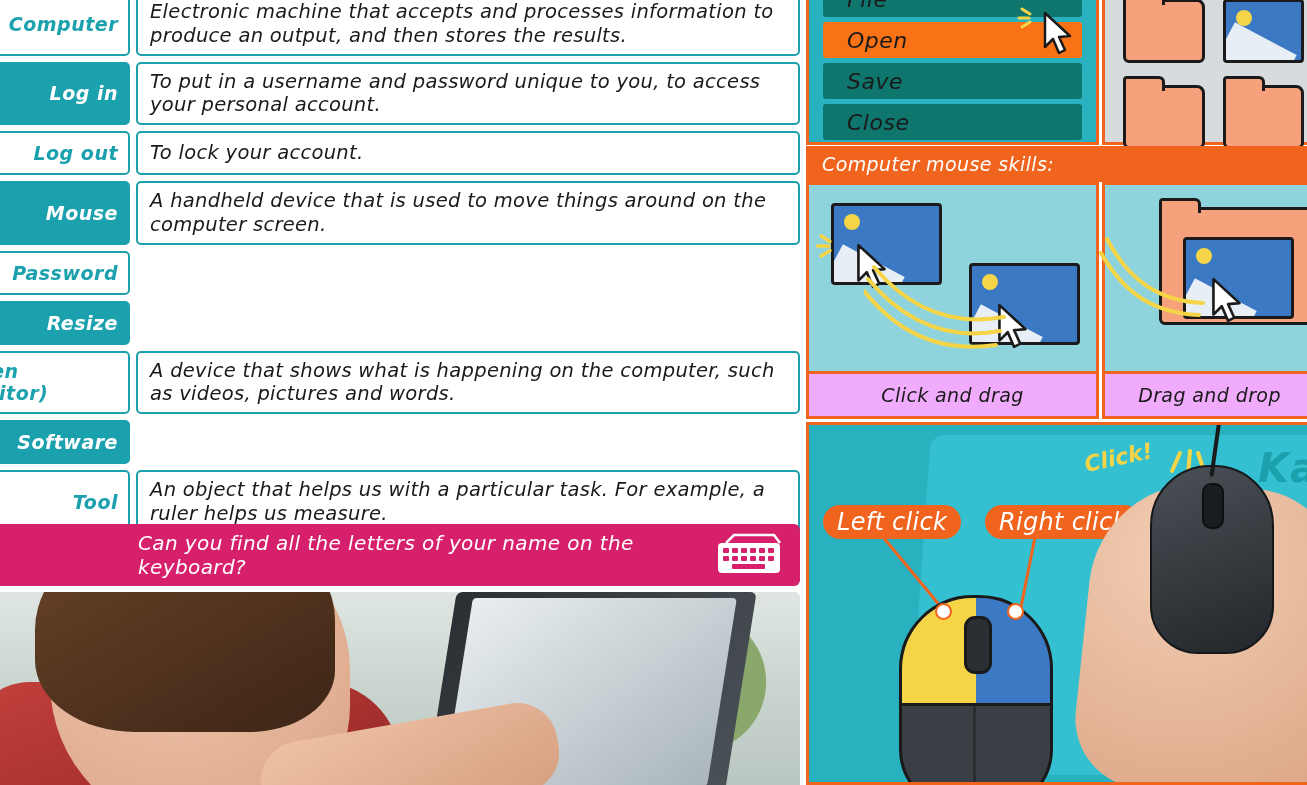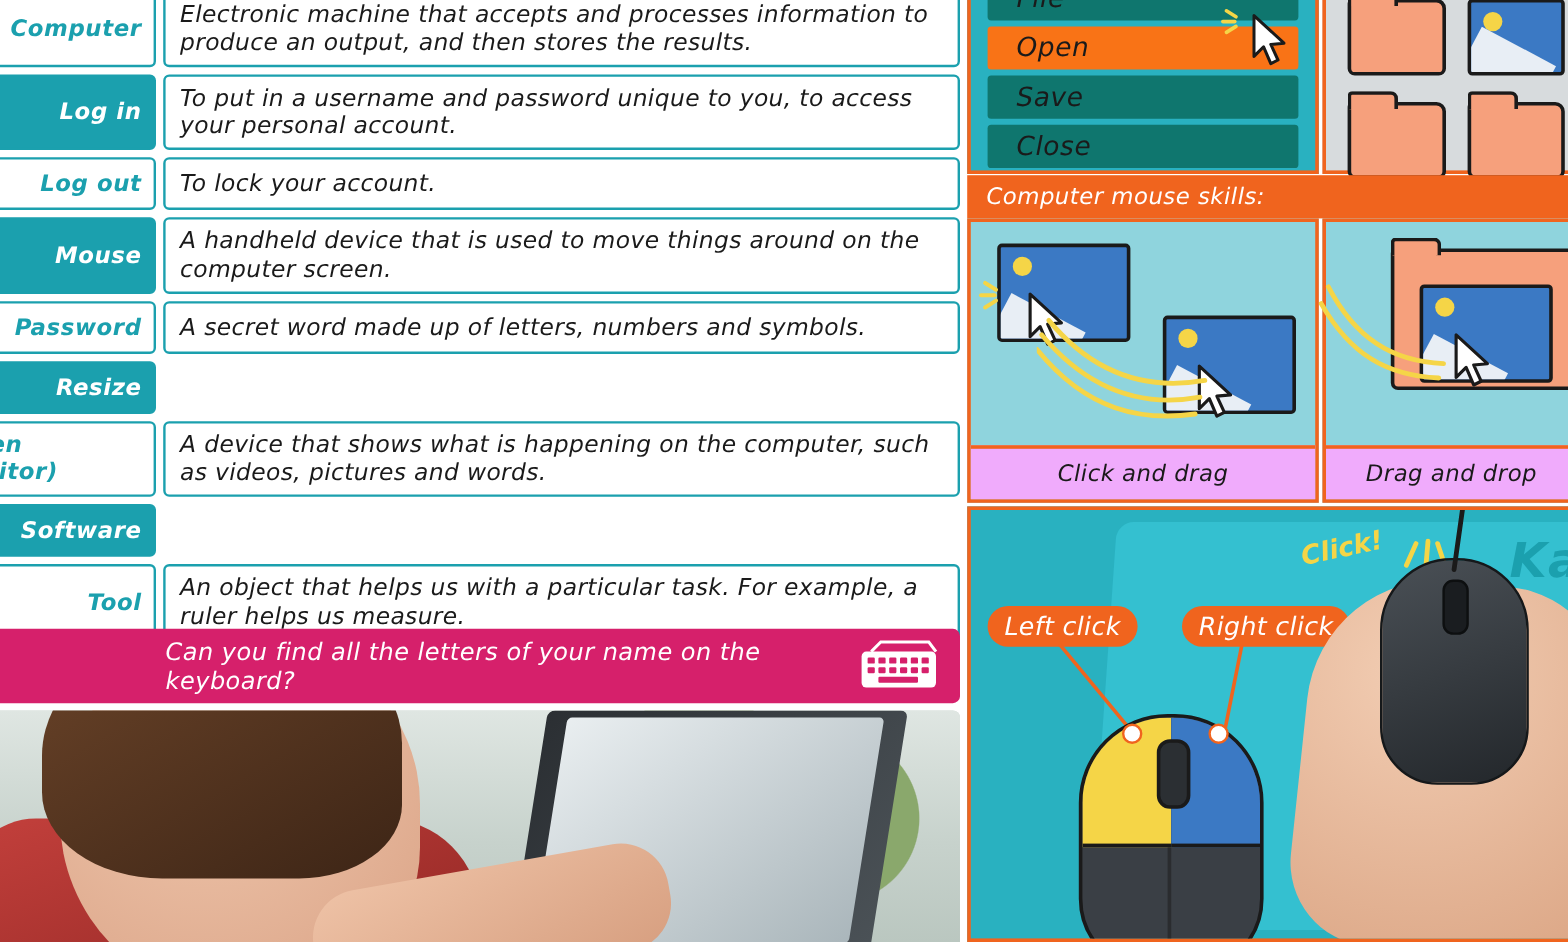--- a/index.html
+++ b/index.html
@@ -159,21 +159,21 @@
     background:#29b1c0;border:3px solid #f0641e;box-sizing:border-box;
     overflow:hidden;
   }
   .mousemat{
     position:absolute;left:110px;top:10px;width:420px;height:340px;
     background:#34c0d0;border-radius:14px;transform:skewX(-4deg);
   }
   .pill{
     position:absolute;height:34px;border-radius:17px;background:#f0641e;
     color:#ffffff;display:flex;align-items:center;justify-content:center;
-    font-style:italic;font-size:21px;padding:0 14px;letter-spacing:.3px;
+    font-style:italic;font-size:24px;padding:0 14px;letter-spacing:.3px;
     white-space:nowrap;
   }
   .bigmouse{
     position:absolute;left:90px;top:170px;width:148px;height:210px;
     background:#3a3f45;border:3px solid #1a1a1a;border-radius:74px 74px 62px 62px;
     overflow:hidden;
   }
   .bigmouse .lhalf{position:absolute;left:0;top:0;width:74px;height:105px;background:#f5d547;border-bottom:3px solid #1a1a1a;border-right:2px solid #1a1a1a;}
   .bigmouse .rhalf{position:absolute;left:74px;top:0;width:74px;height:105px;background:#3b79c4;border-bottom:3px solid #1a1a1a;}
   .bigmouse .wheel{position:absolute;left:62px;top:18px;width:22px;height:52px;background:#2b2f33;border:3px solid #1a1a1a;border-radius:11px;}
@@ -223,21 +223,20 @@
       <div class="vdef">To lock your account.</div>
     </div>
 
     <div class="vrow">
       <div class="vterm">Mouse</div>
       <div class="vdef">A handheld device that is used to move things around on the computer screen.</div>
     </div>
 
     <div class="vrow">
       <div class="vterm white">Password</div>
-      <div class="vdef">A secret word made up of letters, numbers and symbols.</div>
     </div>
 
     <div class="vrow">
       <div class="vterm">Resize</div>
     </div>
 
     <div class="vrow">
       <div class="vterm white">Screen (monitor)</div>
       <div class="vdef">A device that shows what is happening on the computer, such as videos, pictures and words.</div>
     </div>

